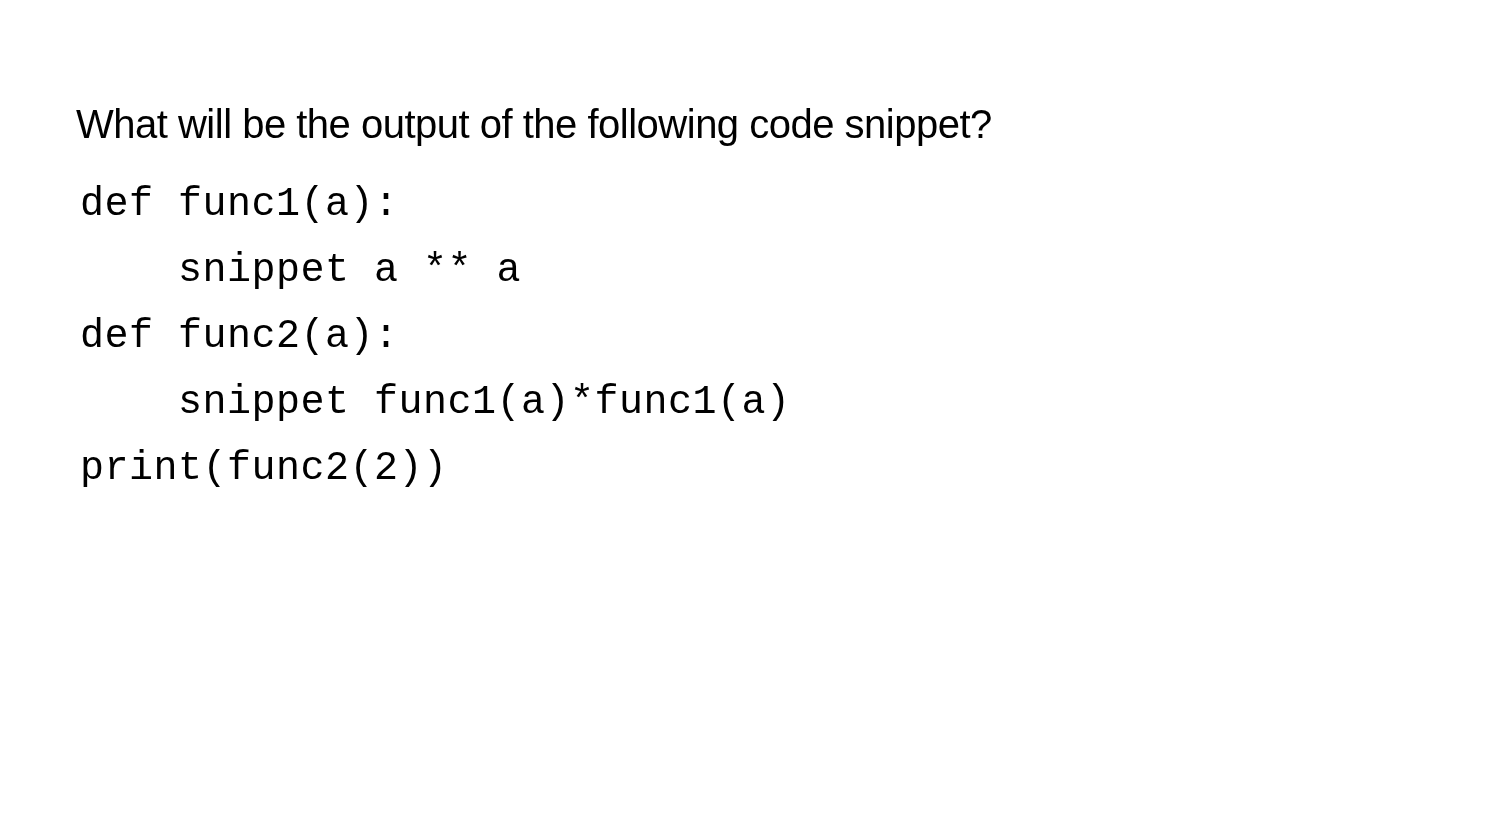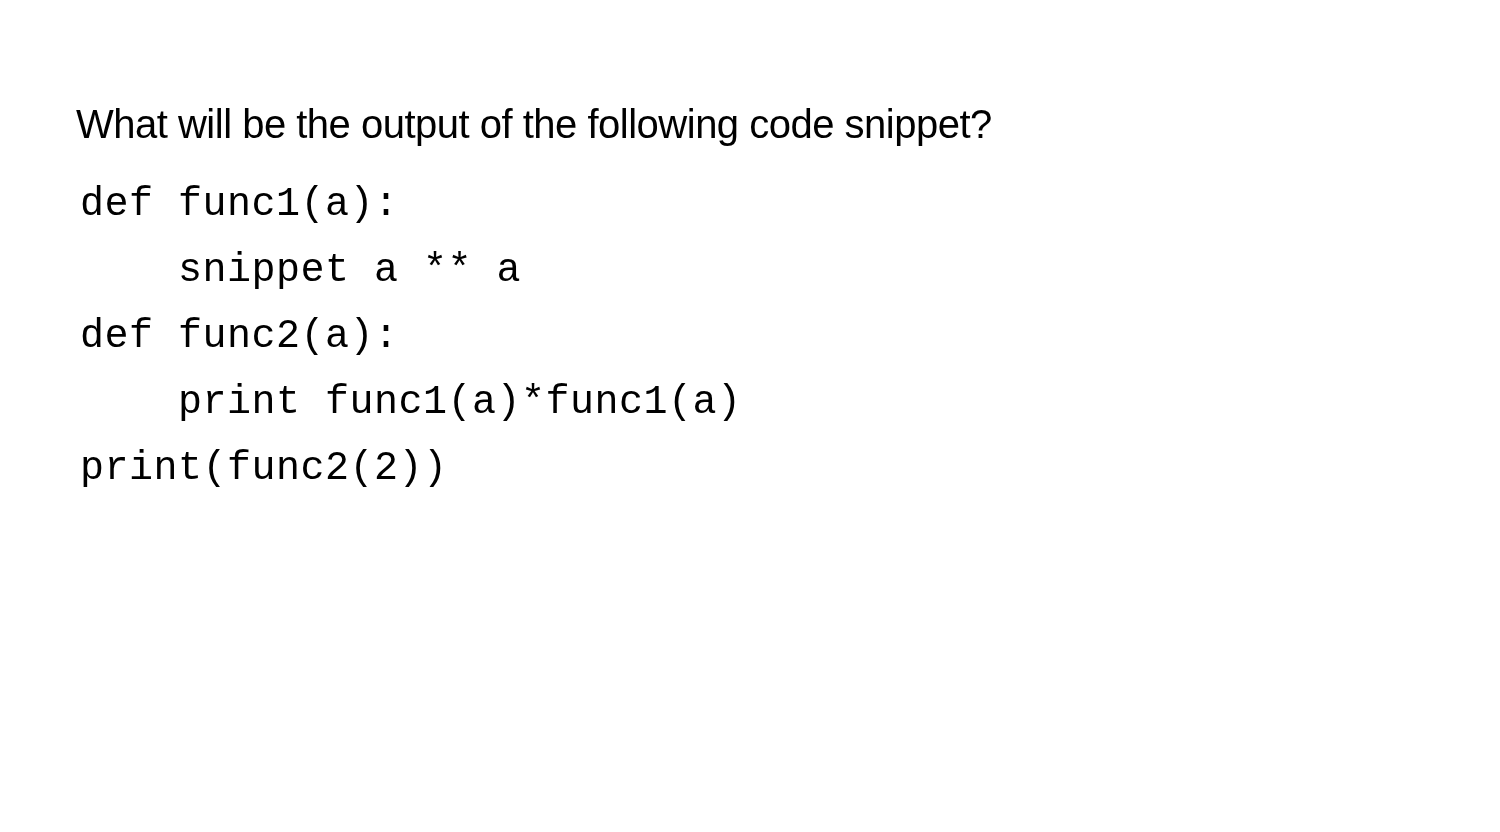--- a/index.html
+++ b/index.html
@@ -35,15 +35,15 @@
     }
   </style>
 </head>
 <body>
 
 <div class="question-container">
   <div class="question-text">What will be the output of the following code snippet?</div>
   <div class="code-block"><span>def func1(a):</span>
 <span>    snippet a ** a</span>
 <span>def func2(a):</span>
-<span>    print func1(a)*func1(a)</span>
+<span>    snippet func1(a)*func1(a)</span>
 <span>print(func2(2))</span></div>
 </div>
 
 </body></html>

